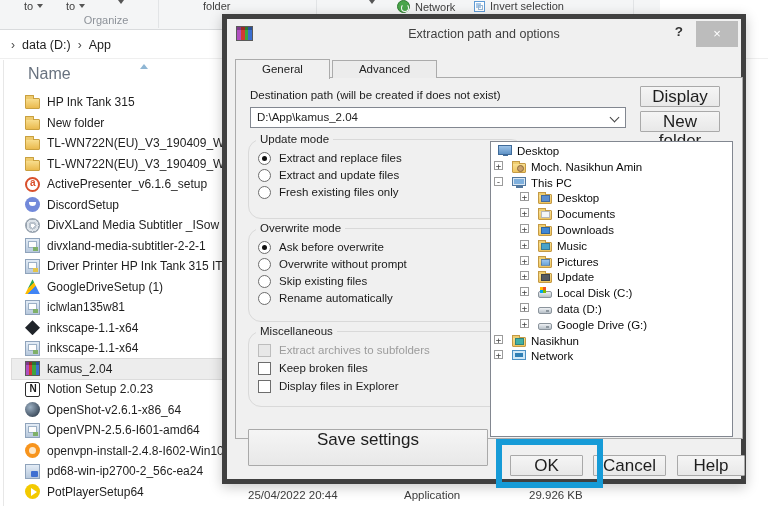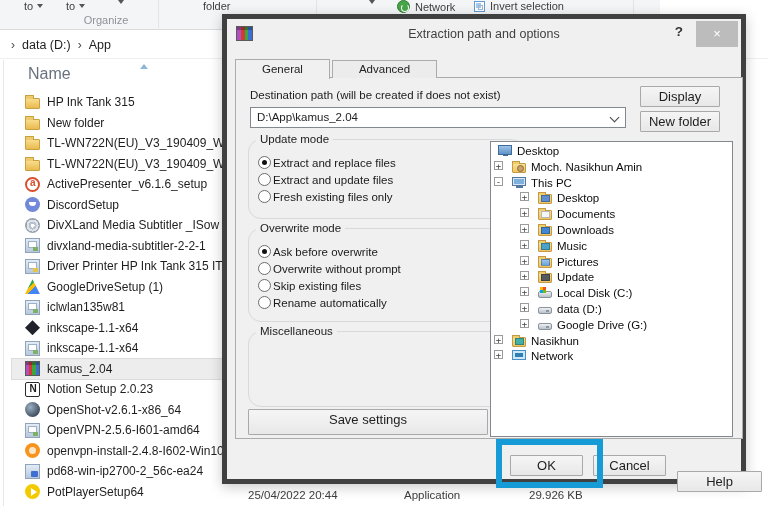--- a/index.html
+++ b/index.html
@@ -69,35 +69,35 @@
   .dlg-help{position:absolute;right:58px;top:5px;font-size:13.5px;font-weight:bold;color:#333;cursor:default}
   .dlg-close{position:absolute;right:3px;top:2px;width:42px;height:26px;background:#bcbcbc;color:#fff;text-align:center;line-height:25px;font-size:13px}
   .tabs{position:absolute;left:8px;top:40px;display:flex;align-items:flex-end;z-index:3}
   .tab{height:18px;border:1px solid #ababab;border-bottom:none;background:#ececec;padding:2px 26px 0;font-size:11.5px;color:#222;margin-right:2px}
   .tab.active{height:20px;background:#f0f0f0;margin-bottom:-1px;padding-top:3px}
   .tabpage{position:absolute;left:8px;top:58px;width:508px;height:362px;border:1px solid #ababab;background:#f0f0f0}
 
   .dest-label{position:absolute;left:14px;top:11px;font-size:11.5px;color:#1c1c1c}
   .combo{position:absolute;left:14px;top:29px;width:376px;height:21px;background:#fff;border:1px solid #828790;font-size:11.5px;line-height:19px;padding:0 18px 0 6px;white-space:nowrap;overflow:hidden}
   .combocaret{position:absolute;right:7px;top:6px;width:7px;height:7px;border-right:1.5px solid #444;border-bottom:1.5px solid #444;transform:rotate(45deg)}
-  .btn{position:absolute;background:linear-gradient(#f5f5f5,#e8e8e8);border:1px solid #a9a9a9;font-size:13px;color:#1e1e1e;text-align:center;line-height:19px;border-radius:1px}
+  .btn{position:absolute;background:linear-gradient(#f5f5f5,#e8e8e8);border:1px solid #a9a9a9;font-size:17px;color:#1e1e1e;text-align:center;line-height:19px;border-radius:1px}
   .btn-display{left:404px;top:8px;width:80px;height:21px}
   .btn-newfolder{left:404px;top:33px;width:80px;height:21px}
-  .btn-save{left:12px;top:331px;width:240px;height:26px;line-height:20px}
+  .btn-save{left:12px;top:351px;width:240px;height:37px;line-height:20px}
   .btn-ok{left:283px;top:436px;width:73px;height:21px}
   .btn-cancel{left:366px;top:436px;width:73px;height:21px}
-  .btn-help{left:450px;top:452px;width:85px;height:21px}
+  .btn-help{left:450px;top:436px;width:68px;height:21px}
 
   .group{position:absolute;left:12px;width:276px;border:1px solid #d9d9d9;border-radius:13px}
   .g-update{top:61px;height:80px}
   .g-over{top:150px;height:94px}
   .g-misc{top:253px;height:76px}
   .glabel{position:absolute;top:-7px;left:7px;background:#f0f0f0;padding:0 4px;font-size:11.5px;color:#1c1c1c}
   .opts{padding-top:12px}
-  .opt{display:flex;align-items:flex-end;gap:2px;height:17px;margin-left:9px;font-size:11.5px;color:#1a1a1a;white-space:nowrap}
+  .opt{display:flex;align-items:flex-start;gap:8px;height:17px;margin-left:9px;font-size:11.5px;color:#1a1a1a;white-space:nowrap}
   .g-misc .opt{height:18px}
   .radio{width:13px;height:13px;border:1px solid #6d6d6d;border-radius:50%;background:#fff;position:relative;flex:none}
   .opt.selected .radio::after{content:"";position:absolute;left:3px;top:3px;width:5px;height:5px;border-radius:50%;background:#111}
   .checkbox{width:13px;height:13px;border:1px solid #6d6d6d;background:#fff;flex:none}
   .opt.disabled{color:#9c9c9c}
   .opt.disabled .checkbox{background:#e8e8e8;border-color:#bdbdbd}
 
   
   .treepanel{position:absolute;left:254px;top:63px;width:243px;height:296px;background:#fff;border:1px solid #828790;padding-top:3px;overflow:hidden}
   .trow{display:flex;height:15.8px;font-size:11.5px;color:#0c0c0c;white-space:nowrap}
@@ -358,20 +358,37 @@
 
             <div class="opt">
               <span class="radio"></span>
               <span>Rename automatically</span>
             </div>
           </div>
       </div>
 
       <div class="group g-misc">
         <span class="glabel">Miscellaneous</span>
+        <div class="opts">
+
+            <div class="opt disabled">
+              <span class="checkbox"></span>
+              <span>Extract archives to subfolders</span>
+            </div>
+
+            <div class="opt">
+              <span class="checkbox"></span>
+              <span>Keep broken files</span>
+            </div>
+
+            <div class="opt">
+              <span class="checkbox"></span>
+              <span>Display files in Explorer</span>
+            </div>
+          </div>
       </div>
 
       <div class="btn btn-save">Save settings</div>
 
       <div class="treepanel">
 
           <div class="trow lvl0">
 
             <span class="tic ti-desktop"></span>
             <span>Desktop</span>

